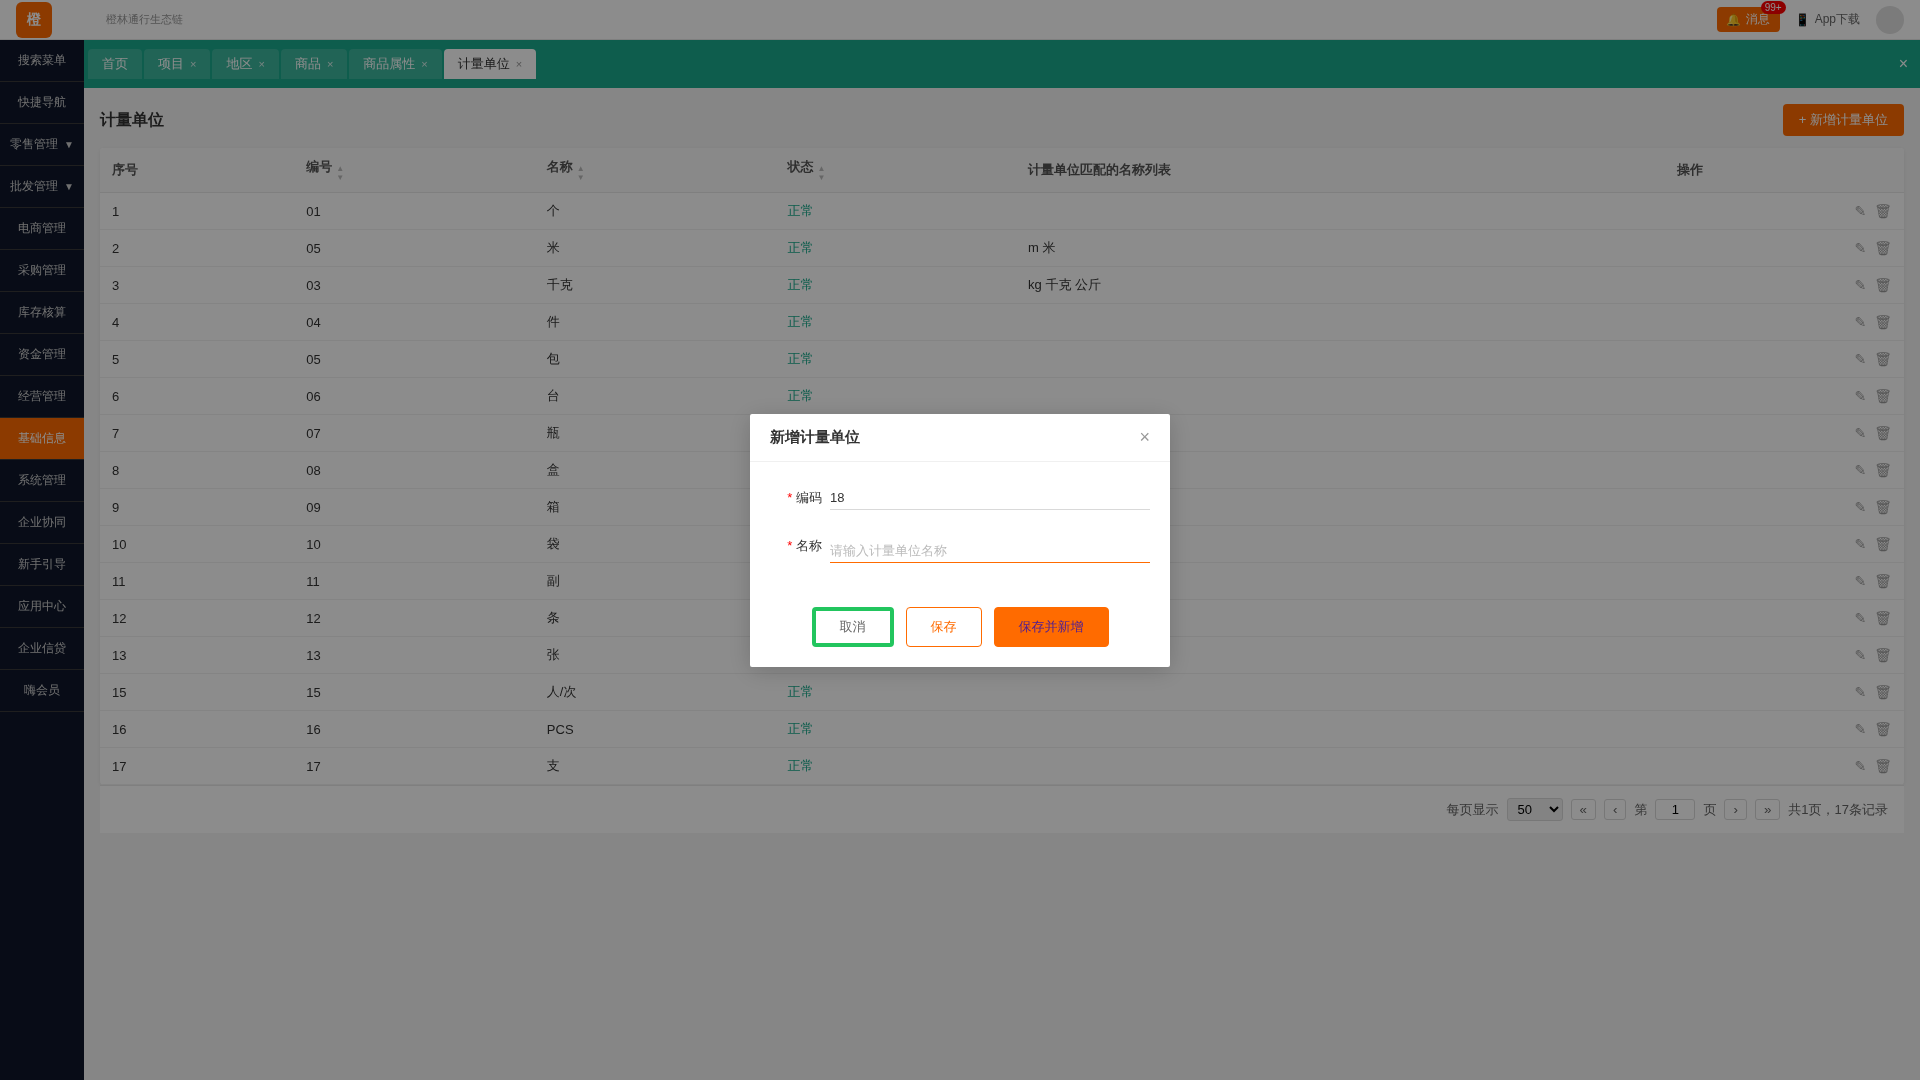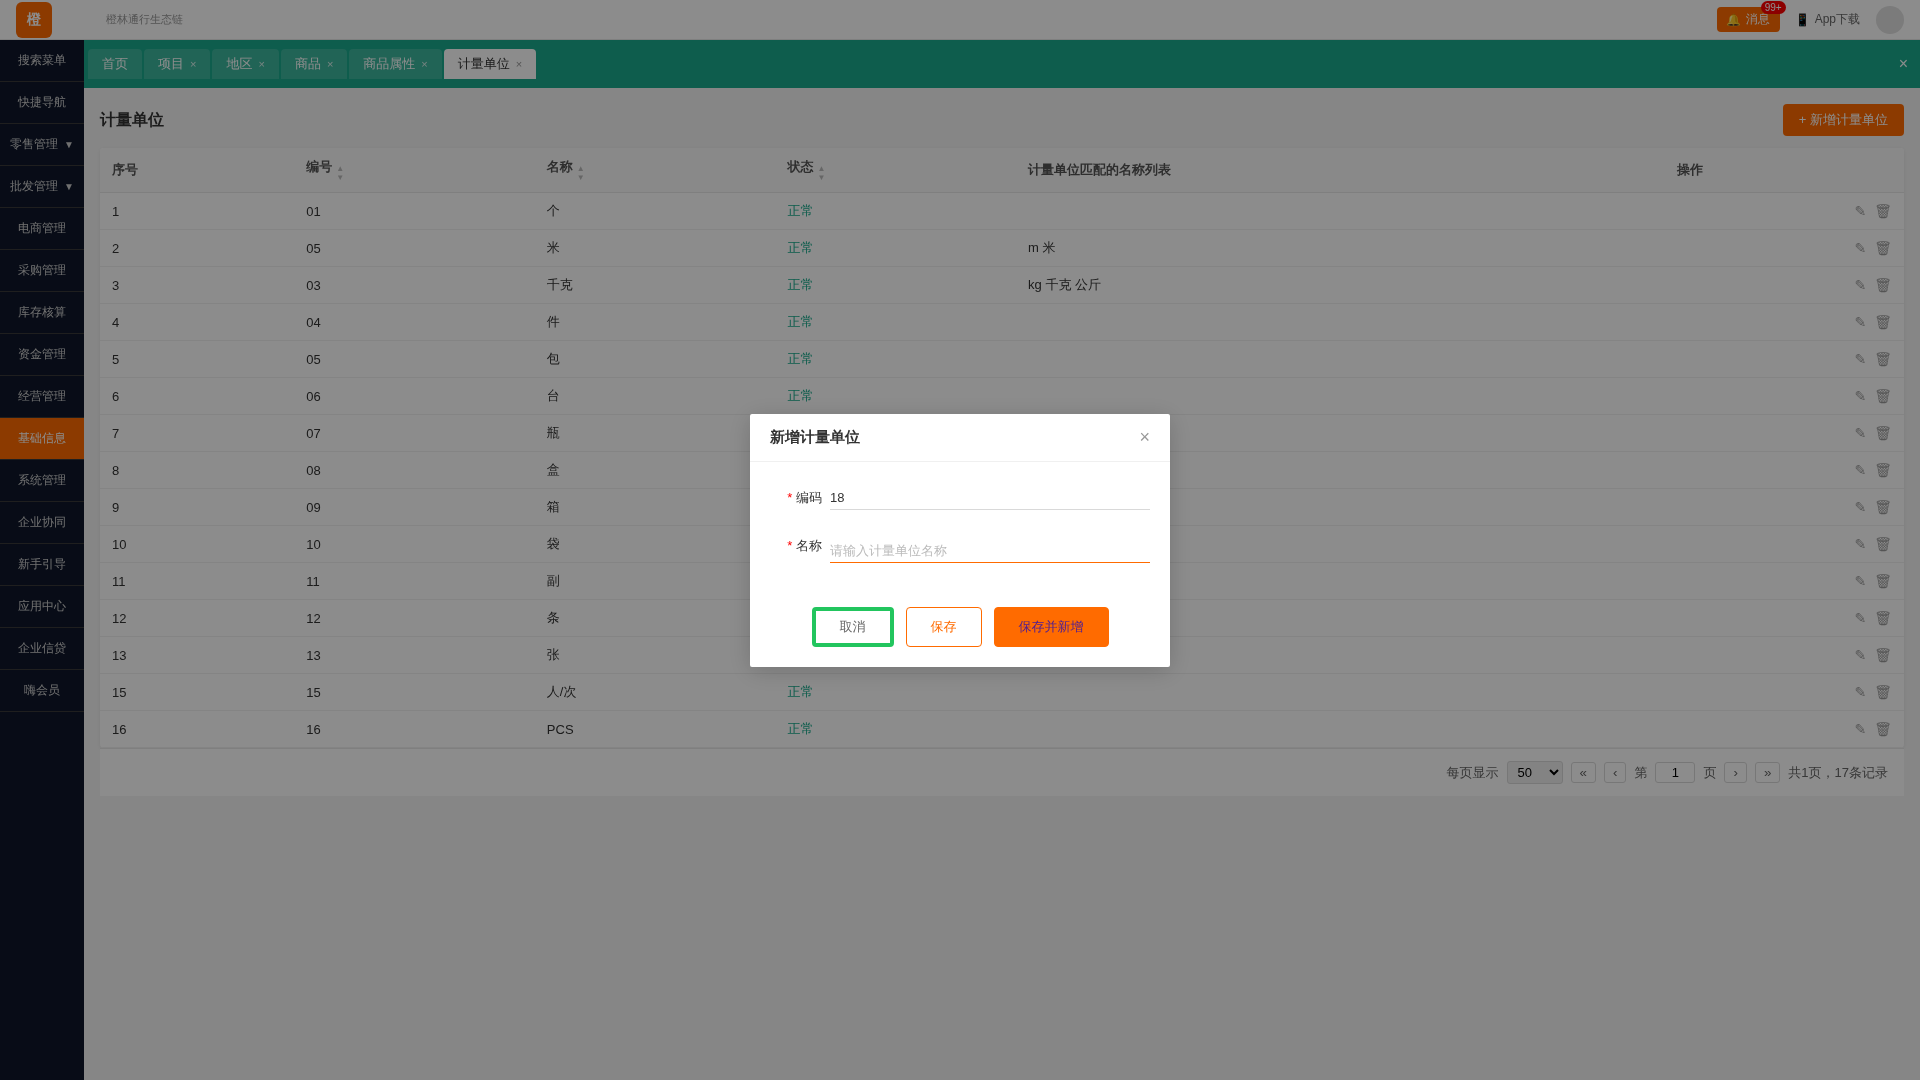--- a/index.html
+++ b/index.html
@@ -534,20 +534,33 @@
     <td>PCS</td>
     <td><span class="status-normal">正常</span></td>
     <td></td>
     <td>
                 <div class="action-icons">
                   <span class="action-icon">✎</span>
                   <span class="action-icon">🗑</span>
                 </div>
               </td>
   </tr>
+            <tr>
+    <td>17</td>
+    <td>17</td>
+    <td>支</td>
+    <td><span class="status-normal">正常</span></td>
+    <td></td>
+    <td>
+                <div class="action-icons">
+                  <span class="action-icon">✎</span>
+                  <span class="action-icon">🗑</span>
+                </div>
+              </td>
+  </tr>
           </tbody>
         </table>
 
       <div class="pagination">
         <span>每页显示</span>
         <select class="page-size-select" id="per-page-select"><option value="10">10</option><option value="20">20</option><option value="50" selected="">50</option><option value="100">100</option></select>
         <button class="page-btn">«</button>
         <button class="page-btn">‹</button>
         <span>第</span>
         <input class="page-input" id="page-input" value="1" style="">

